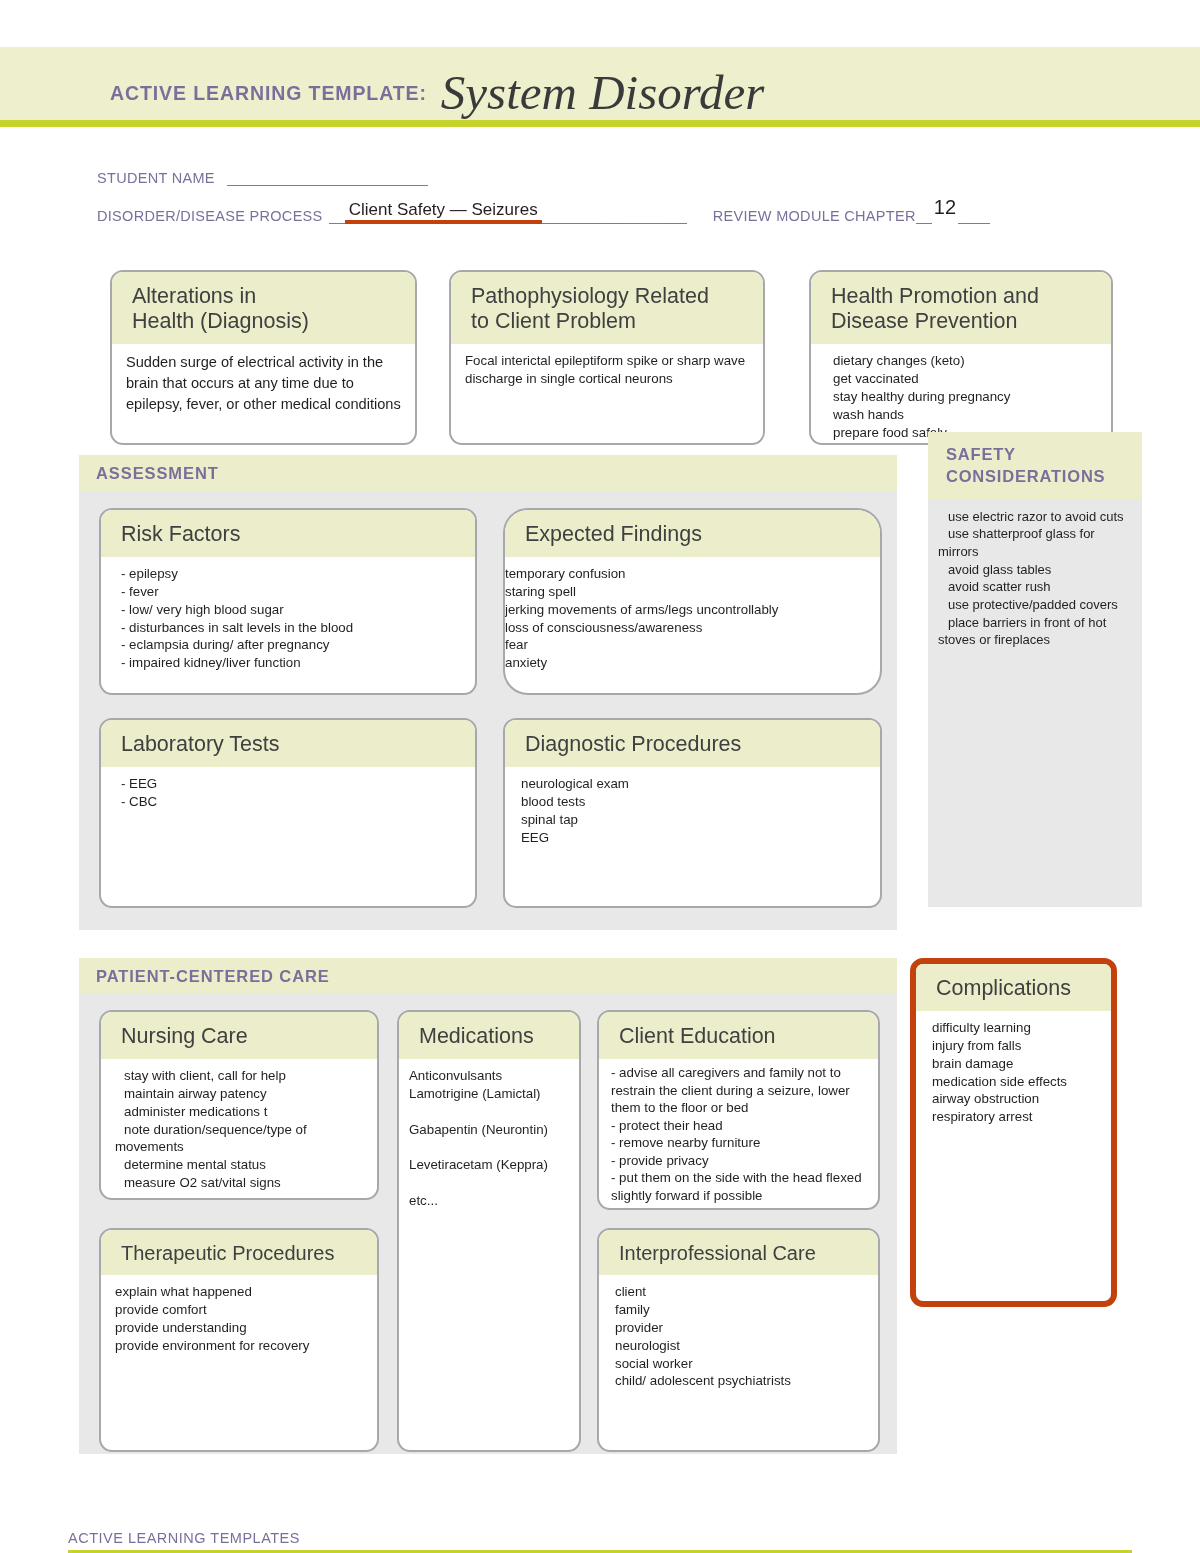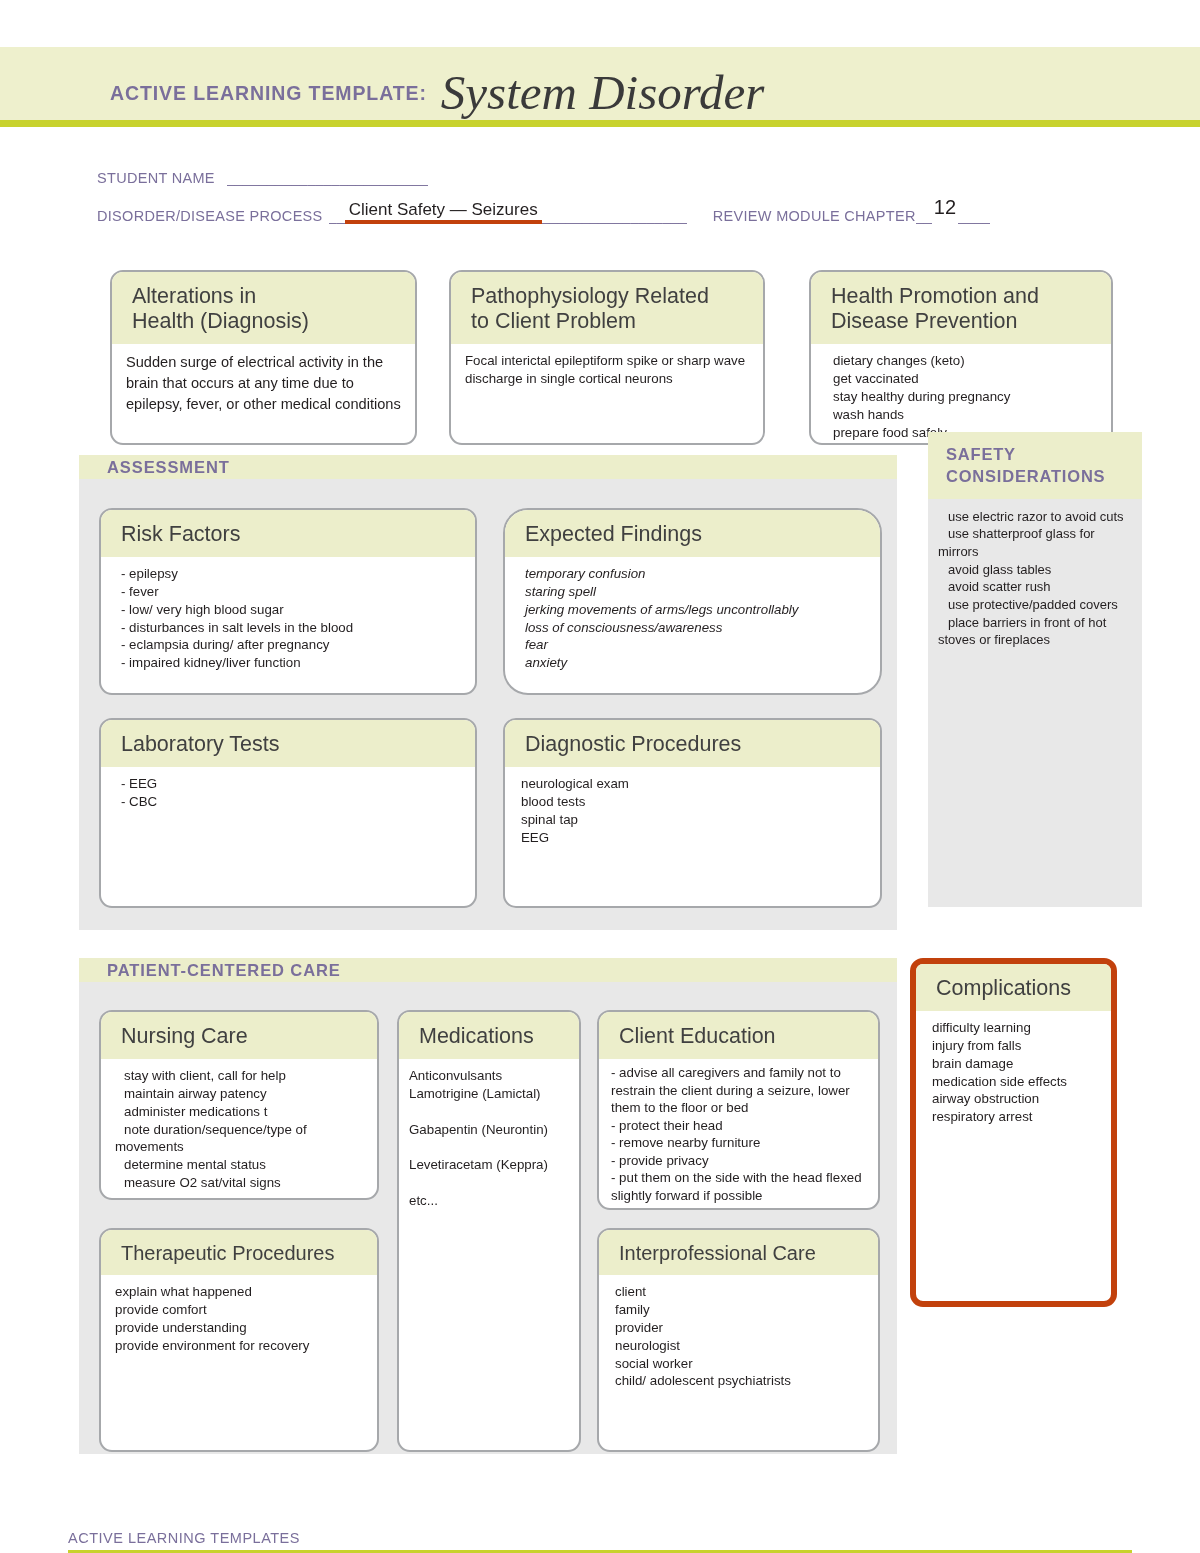--- a/index.html
+++ b/index.html
@@ -131,24 +131,24 @@
 
   
   .assessment-panel {
     position: absolute;
     left: 79px; top: 455px;
     width: 818px; height: 475px;
     background: #e8e8e8;
   }
   .panel-band {
     background: #eceecb;
-    height: 24px;
+    height: 36px;
     display: flex;
     align-items: center;
-    padding-left: 28px;
+    padding-left: 17px;
     box-sizing: border-box;
   }
   .panel-band-title {
     font-size: 16.5px;
     font-weight: bold;
     letter-spacing: 0.9px;
     color: #7a6f9b;
   }
 
   #card-risk   { position: absolute; left: 99px;  top: 508px; width: 378px; height: 187px; }
@@ -304,21 +304,21 @@
       <div>- fever</div>
       <div>- low/ very high blood sugar</div>
       <div>- disturbances in salt levels in the blood</div>
       <div>- eclampsia during/ after pregnancy</div>
       <div>- impaired kidney/liver function</div>
     </div>
 </div>
 
 <div class="card abs" id="card-expect">
   <div class="card-head">Expected Findings</div>
-  <div class="card-body" style="padding-left:20px;font-style:italic;">
+  <div class="card-body" style="padding-left:0;">
       <div>temporary confusion</div>
       <div>staring spell</div>
       <div>jerking movements of arms/legs uncontrollably</div>
       <div>loss of consciousness/awareness</div>
       <div>fear</div>
       <div>anxiety</div>
     </div>
 </div>
 
 <div class="card abs" id="card-lab">

